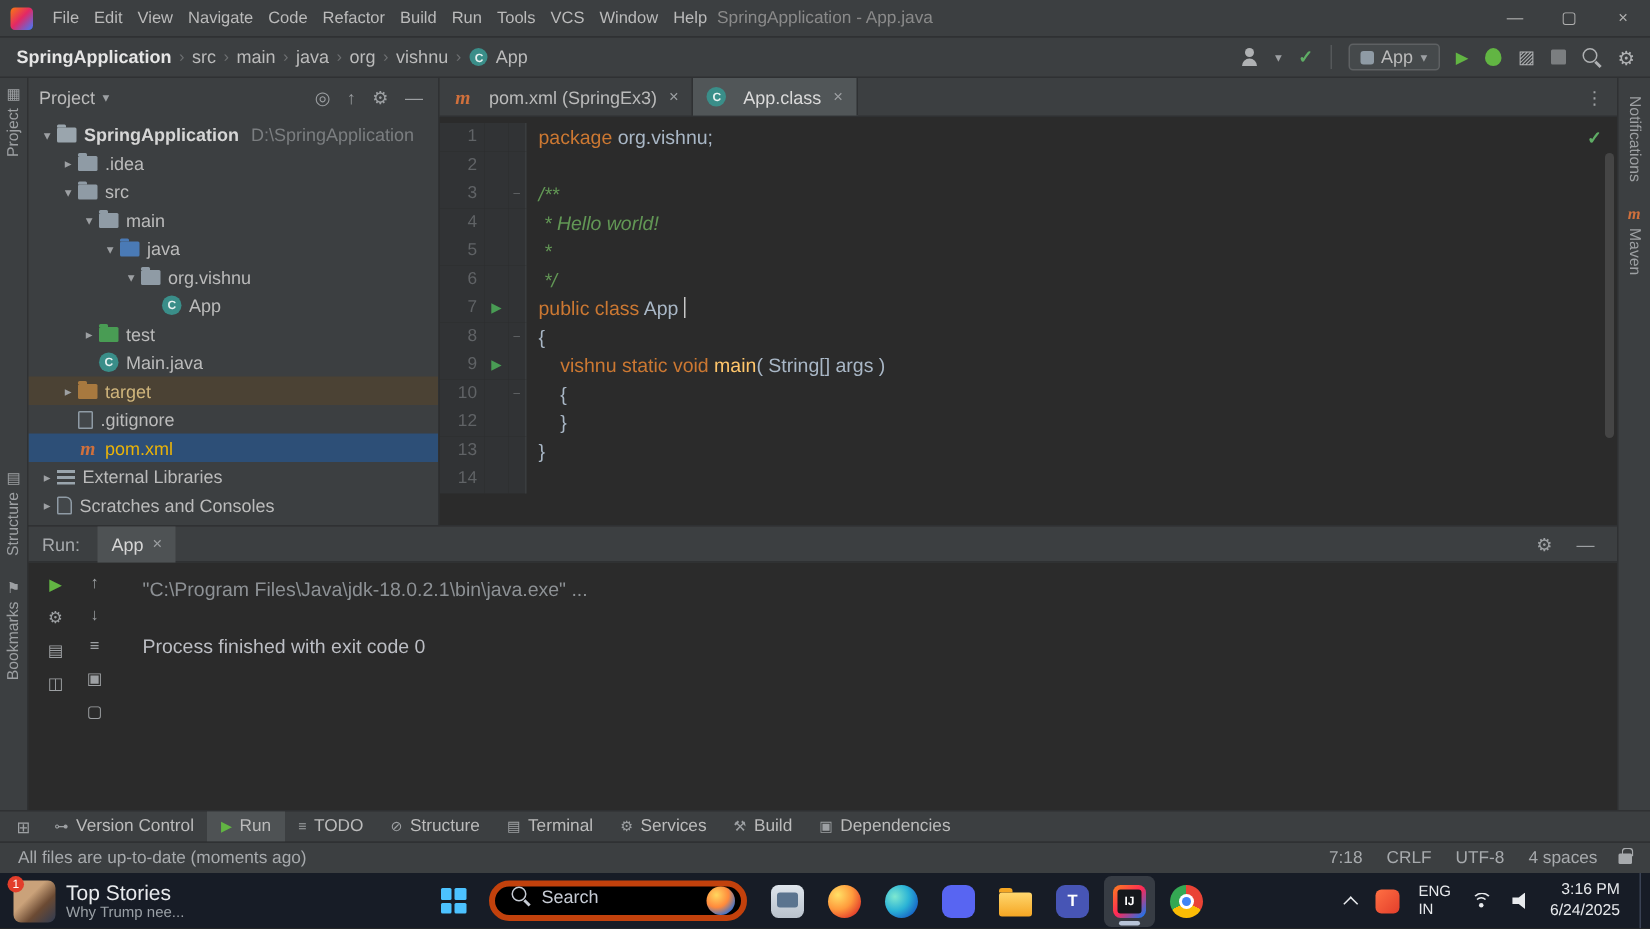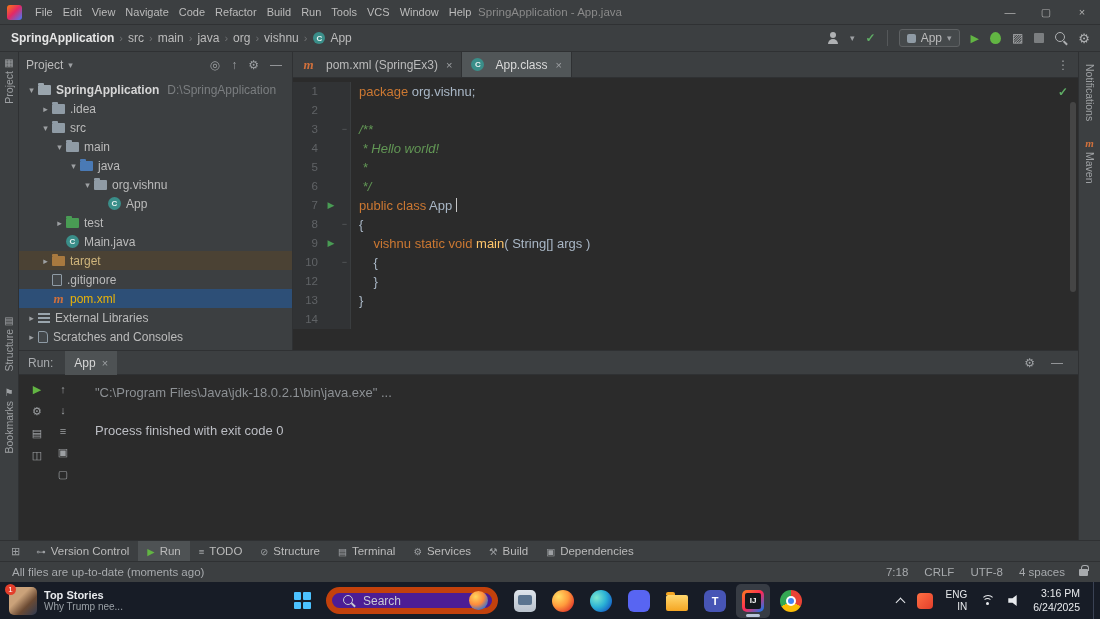--- a/index.html
+++ b/index.html
@@ -144,27 +144,27 @@
   .lock{width:9px;height:7px;background:#a7aaad;border-radius:1px;position:relative;margin-left:14px}
   .lock::before{content:"";position:absolute;top:-4px;left:1.5px;width:6px;height:5px;border:1.5px solid #a7aaad;border-bottom:none;border-radius:3px 3px 0 0}
 
   
   .taskbar{height:37px;background:#171c26;display:flex;align-items:center;position:relative;flex:none}
   .tb-widget{display:flex;align-items:center;gap:7px;padding:0 9px;height:100%}
   .tb-thumb{width:28px;height:28px;border-radius:5px;position:relative;flex:none;
     background:linear-gradient(135deg,#caa27a 0 38%,#6b4a33 66%,#2e3a52)}
   .badge{position:absolute;top:-3px;left:-4px;background:#e33e2b;color:#fff;font-size:8px;line-height:11px;min-width:11px;
     border-radius:6px;text-align:center;font-style:normal}
-  .tb-wtext .t1{color:#e8eaed;font-size:11px;font-weight:bold}
+  .tb-wtext .t1{color:#e8eaed;font-size:14px;font-weight:normal}
   .tb-wtext .t2{color:#9aa0a6;font-size:10px}
   .tb-center{position:absolute;left:285px;top:0;height:100%;display:flex;align-items:center;gap:7px}
   .tb-start{width:34px;height:34px;display:flex;align-items:center;justify-content:center;border-radius:5px}
   .start-logo{width:17px;height:17px;display:grid;grid-template-columns:1fr 1fr;grid-template-rows:1fr 1fr;gap:2px}
   .start-logo i{background:#4cc2ff;border-radius:1px}
-  .search-pill{width:172px;height:27px;border-radius:14px;background:#4c1d95;border:6px solid #c2410c;display:flex;align-items:center;gap:8px;padding:0 4px 0 11px}
+  .search-pill{width:172px;height:27px;border-radius:14px;background:#000000;border:4px solid #c2410c;display:flex;align-items:flex-start;gap:8px;padding:0 4px 0 11px}
   .mag-light::before{border-color:#c6cbd4}
   .mag-light::after{background:#c6cbd4}
   .search-text{color:#c6cbd4;font-size:12px;flex:1}
   .bing-ball{width:19px;height:19px;border-radius:50%;background:radial-gradient(circle at 35% 30%,#ffd75e,#ff8a3c 45%,#2f71d8 80%)}
   .tb-apps{display:flex;gap:4px;margin-left:3px}
   .tb-app{width:34px;height:34px;display:flex;align-items:center;justify-content:center;border-radius:5px;position:relative}
   .tb-app.active{background:rgba(255,255,255,.14)}
   .tb-app.active::after{content:"";position:absolute;bottom:1px;left:50%;transform:translateX(-50%);width:14px;height:2.5px;border-radius:2px;background:#b8c4d8}
   .app-icon{width:22px;height:22px;display:block;position:relative}
   .app-monitor{background:linear-gradient(#dfe5ec,#b9c2cc);border-radius:5px}
@@ -178,21 +178,21 @@
   .app-teams::after{content:"T";position:absolute;inset:0;display:flex;align-items:center;justify-content:center;color:#fff;font-size:11px;font-weight:bold}
   .app-intellij{border-radius:5px;background:linear-gradient(135deg,#fc801d,#fe2857 50%,#007eff)}
   .app-intellij::before{content:"";position:absolute;inset:3px;background:#15181c;border-radius:2px}
   .app-intellij::after{content:"IJ";position:absolute;inset:0;display:flex;align-items:center;justify-content:center;color:#fff;font-size:8px;font-weight:bold}
   .app-chrome{border-radius:50%;background:conic-gradient(#ea4335 0 120deg,#fbbc05 120deg 240deg,#34a853 240deg 360deg)}
   .app-chrome::before{content:"";position:absolute;inset:6px;background:#fff;border-radius:50%}
   .app-chrome::after{content:"";position:absolute;inset:8px;background:#4285f4;border-radius:50%}
   .tb-tray{margin-left:auto;display:flex;align-items:center;gap:13px;height:100%;padding-right:2px}
   .chev-up{width:7px;height:7px;border-top:1.6px solid #e8eaed;border-right:1.6px solid #e8eaed;transform:rotate(-45deg);margin-top:3px}
   .tray-app{width:16px;height:16px;border-radius:4px;background:linear-gradient(135deg,#ff7043,#e33e2b)}
-  .lang{color:#e8eaed;font-size:10px;text-align:right;line-height:1.2}
+  .lang{color:#e8eaed;font-size:10px;text-align:left;line-height:1.2}
   .wifi{position:relative;width:15px;height:11px;overflow:hidden}
   .wifi i{position:absolute;left:50%;border:1.5px solid #e8eaed;border-color:#e8eaed transparent transparent transparent;border-radius:50%}
   .wifi .w1{width:14px;height:14px;top:0;margin-left:-7px}
   .wifi .w2{width:9px;height:9px;top:3px;margin-left:-4.5px}
   .wifi .w3{width:3px;height:3px;top:7px;margin-left:-1.5px;background:#e8eaed;border:none}
   .speaker{width:12px;height:11px;background:#e8eaed;clip-path:polygon(0 30%,35% 30%,70% 0,70% 100%,35% 70%,0 70%)}
   .clock{color:#e8eaed;font-size:10.5px;text-align:right;line-height:1.25}
   .show-desktop{width:5px;height:100%;border-left:1px solid #3a4254}
 </style>
 </head>

